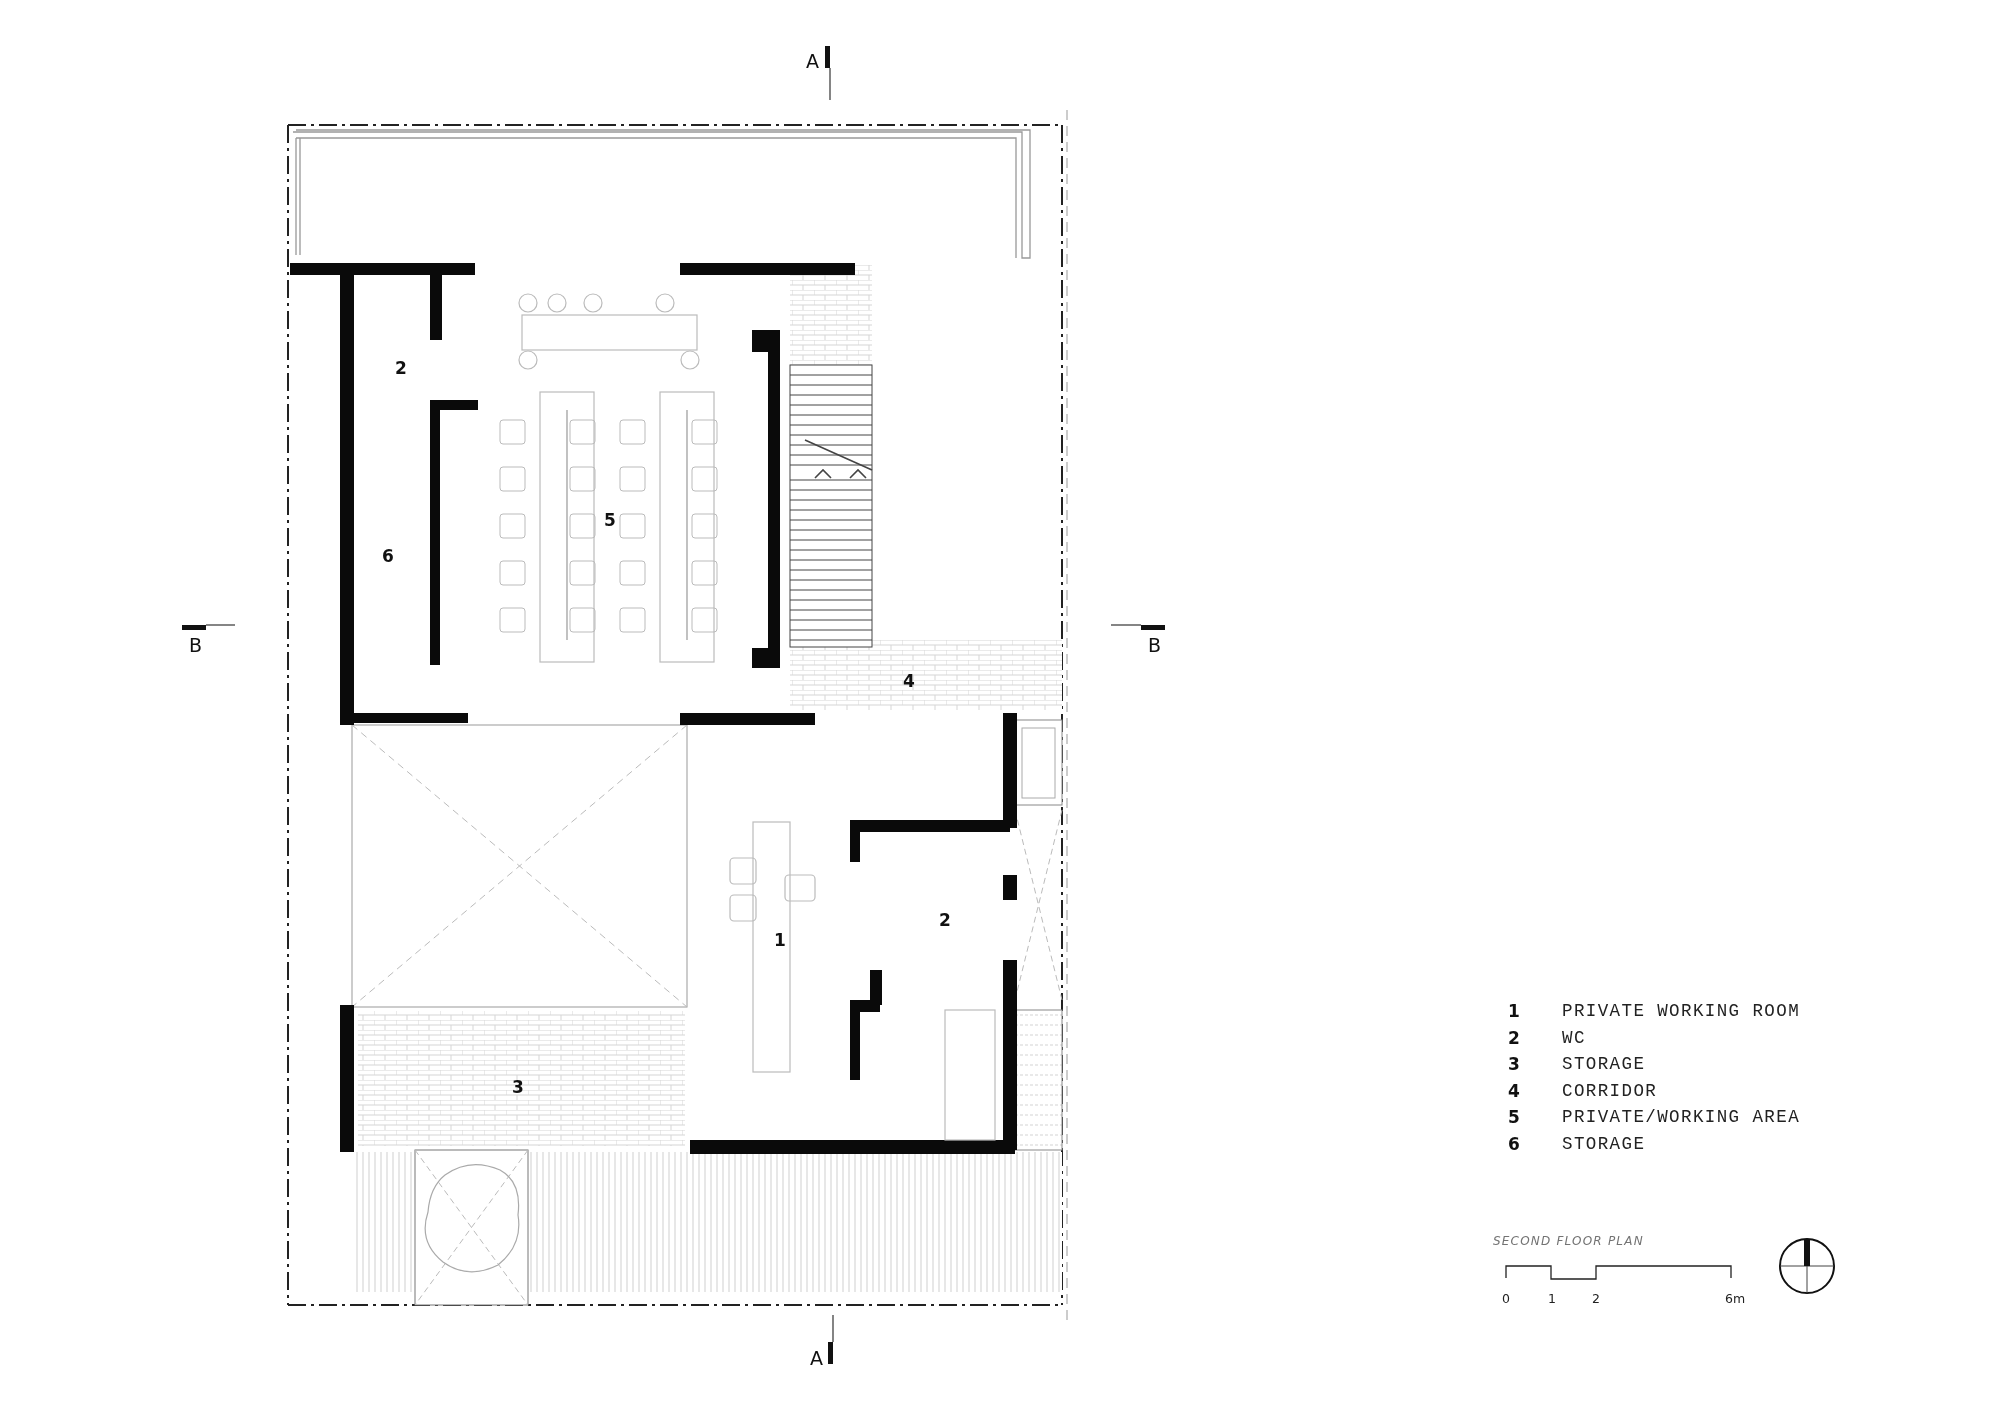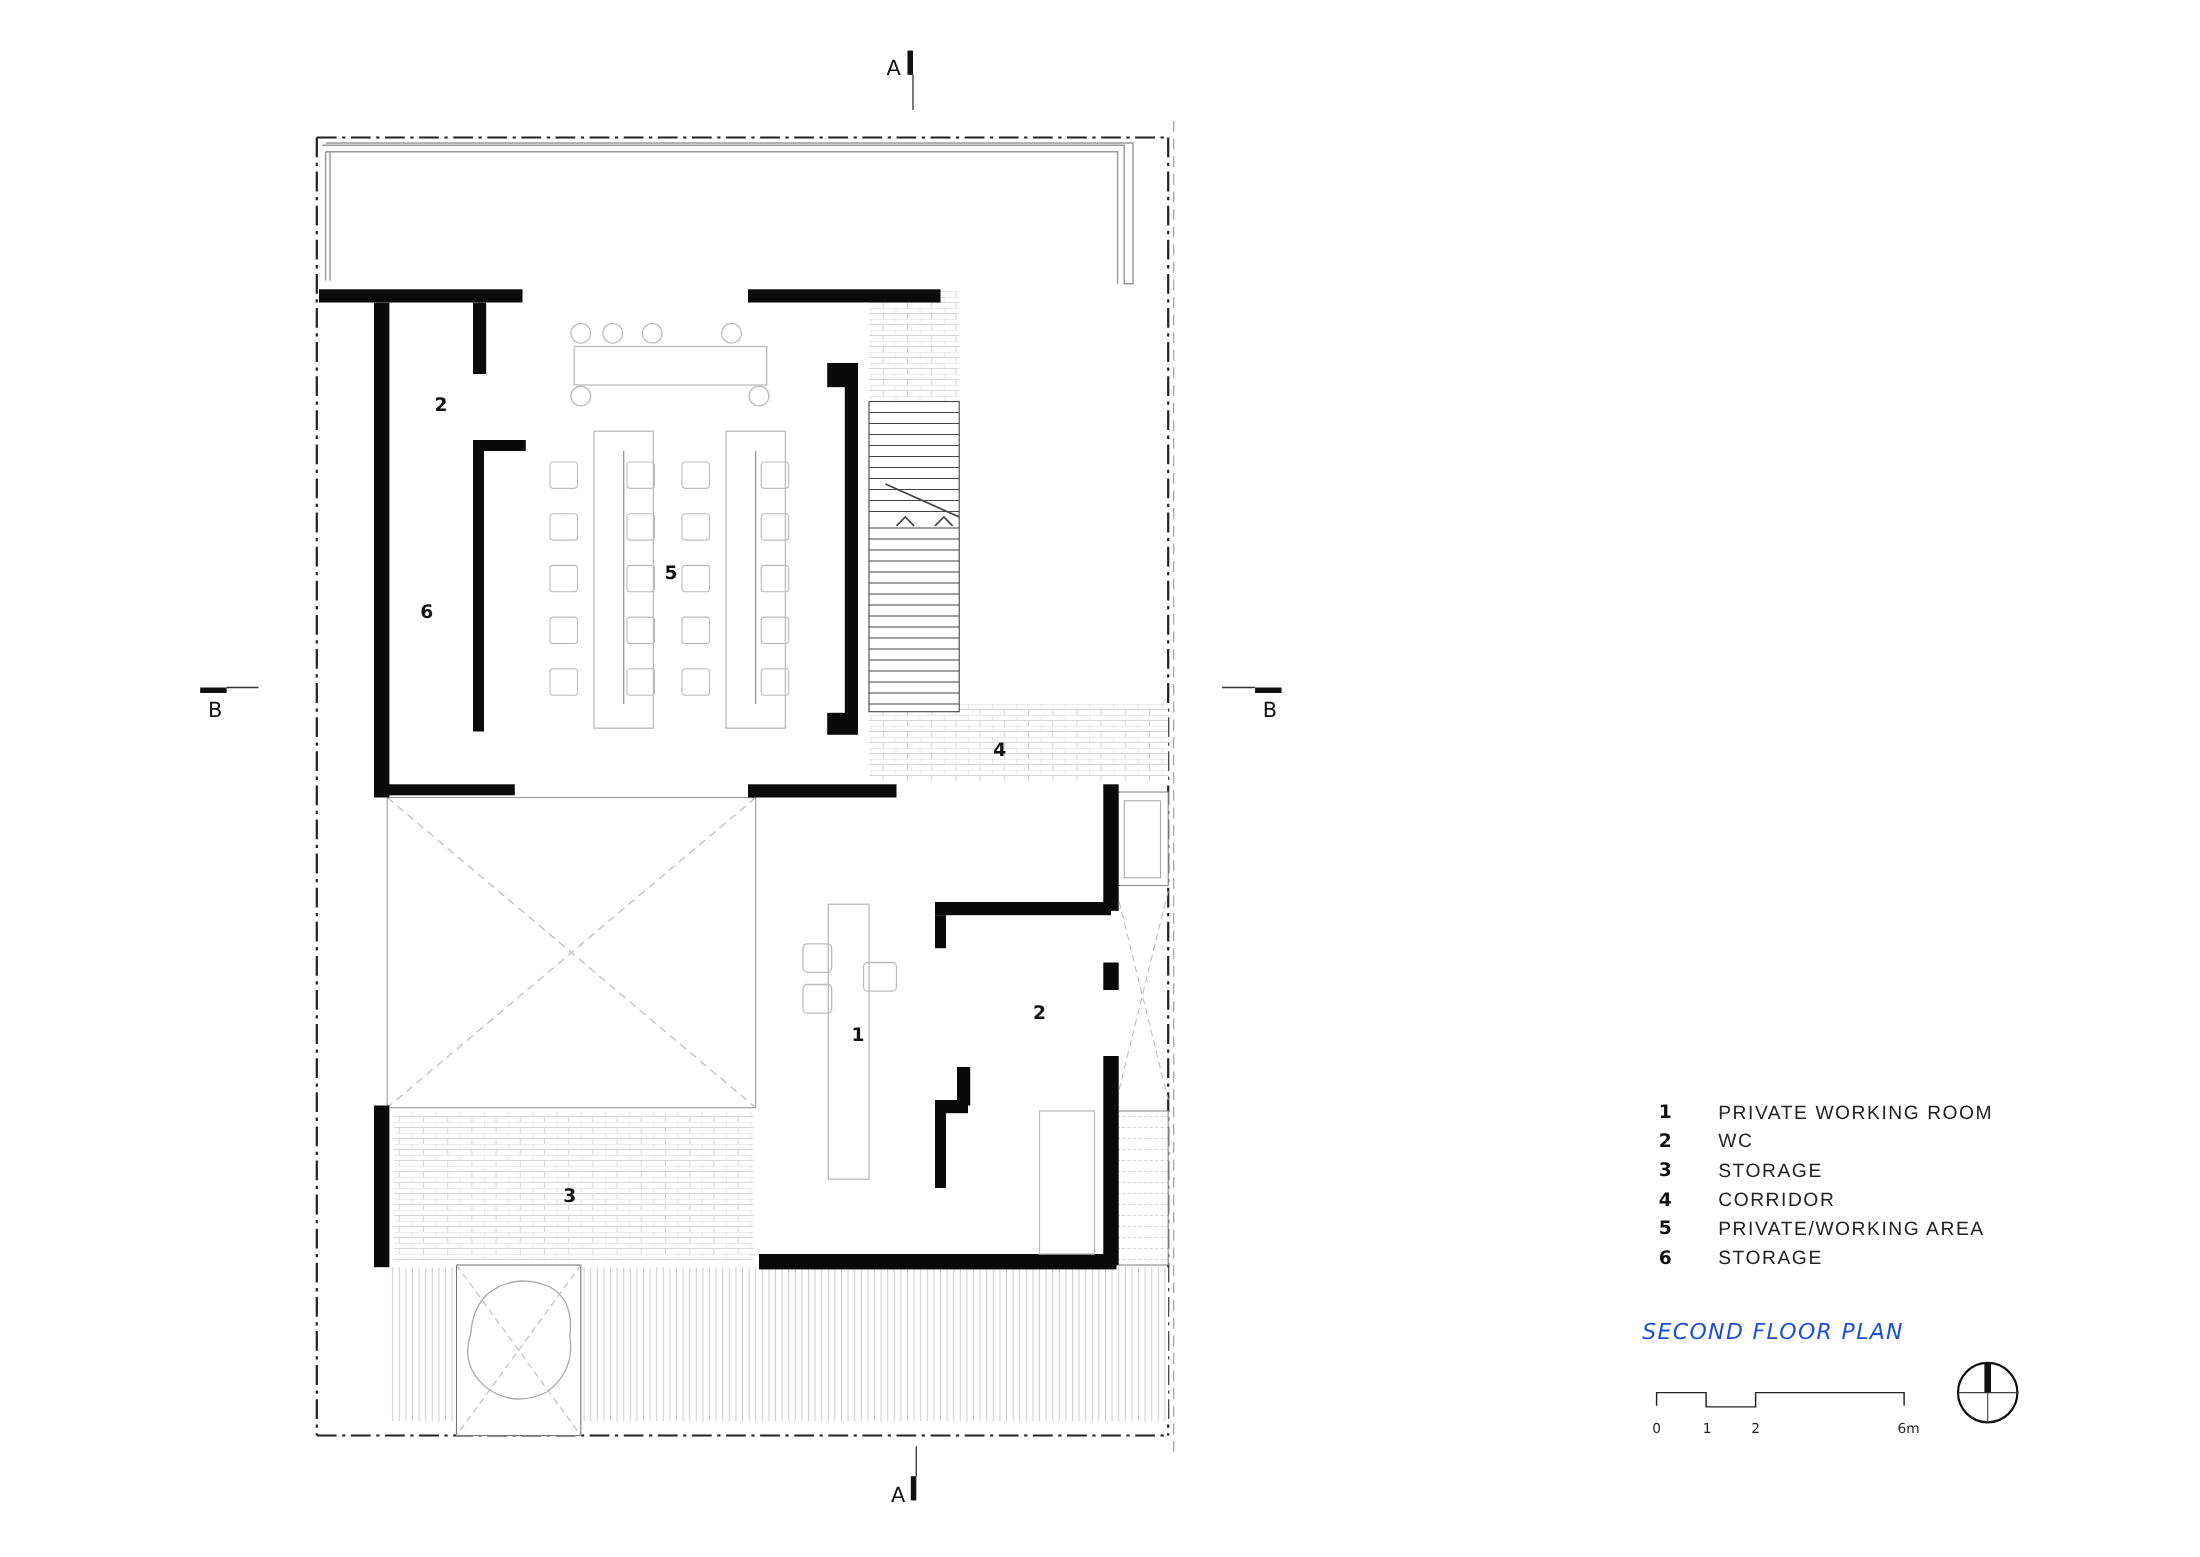--- a/index.html
+++ b/index.html
@@ -4,23 +4,23 @@
 <style>
   html, body { margin:0; padding:0; background:#ffffff; }
   body { width:2000px; height:1415px; position:relative; overflow:hidden;
          font-family:"Liberation Sans", "DejaVu Sans", sans-serif; color:#111; }
   #plan { position:absolute; left:0; top:0; }
   .room-label { font-family:"DejaVu Sans", sans-serif; font-weight:bold; font-size:17px; fill:#111; }
   .sec-label { font-family:"DejaVu Sans", sans-serif; font-size:19px; fill:#111; }
   .legend { position:absolute; left:1508px; top:998px; }
   .legend-row { display:flex; height:26.5px; align-items:center; }
   .legend-num { width:54px; font-family:"DejaVu Sans", sans-serif; font-weight:bold; font-size:17px; }
-  .legend-text { font-family:Liberation Sans, sans-serif; font-size:17.5px; letter-spacing:1.4px; color:#222; }
-  .title { position:absolute; left:1493px; top:1198px; font-family:"DejaVu Sans", sans-serif; font-style:italic;
-           font-size:20px; letter-spacing:1.2px; color:#1d4ed8; }
+  .legend-text { font-family:Liberation Mono, monospace; font-size:17.5px; letter-spacing:1.4px; color:#222; }
+  .title { position:absolute; left:1493px; top:1234px; font-family:"DejaVu Sans", sans-serif; font-style:italic;
+           font-size:12px; letter-spacing:1.2px; color:#737373; }
   .scale-lbl { position:absolute; top:1291px; font-family:"DejaVu Sans", sans-serif; font-size:12.5px; color:#222; }
 </style>
 </head>
 <body>
 
 <svg id="plan" width="2000" height="1415" viewBox="0 0 2000 1415" xmlns="http://www.w3.org/2000/svg">
   <defs>
     <pattern id="brick" width="22" height="10" patternUnits="userSpaceOnUse">
       <rect width="22" height="10" fill="#fff"></rect>
       <path d="M0 0 H22 M0 5 H22 M0 0 V5 M11 5 V10" stroke="#d6d6d6" stroke-width="1" fill="none"></path>

